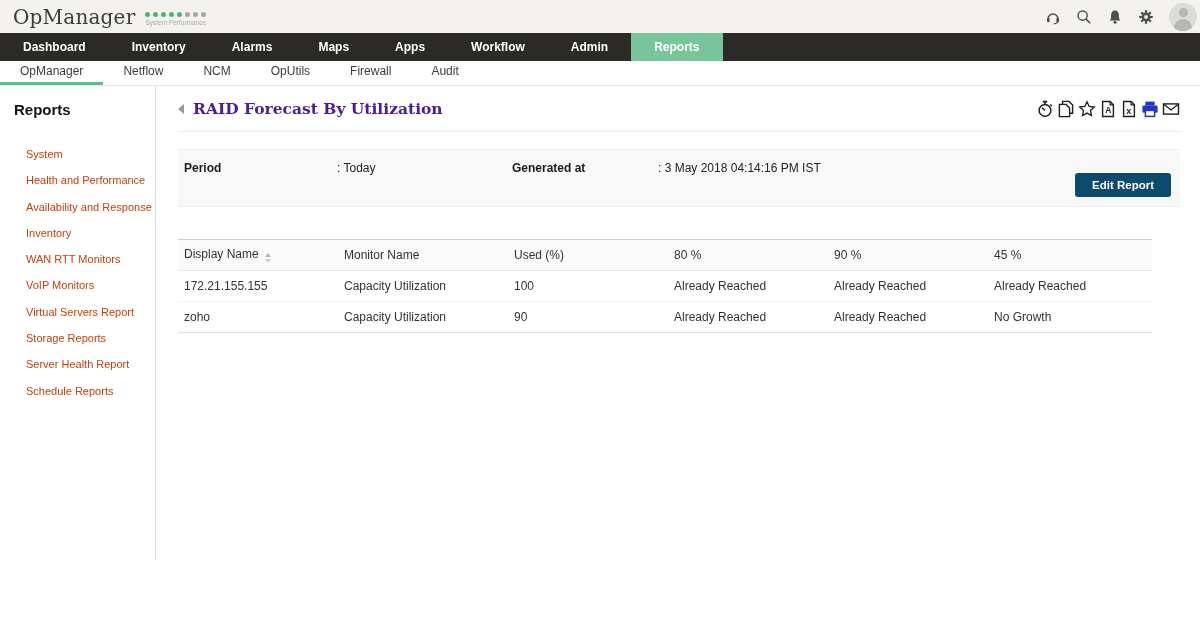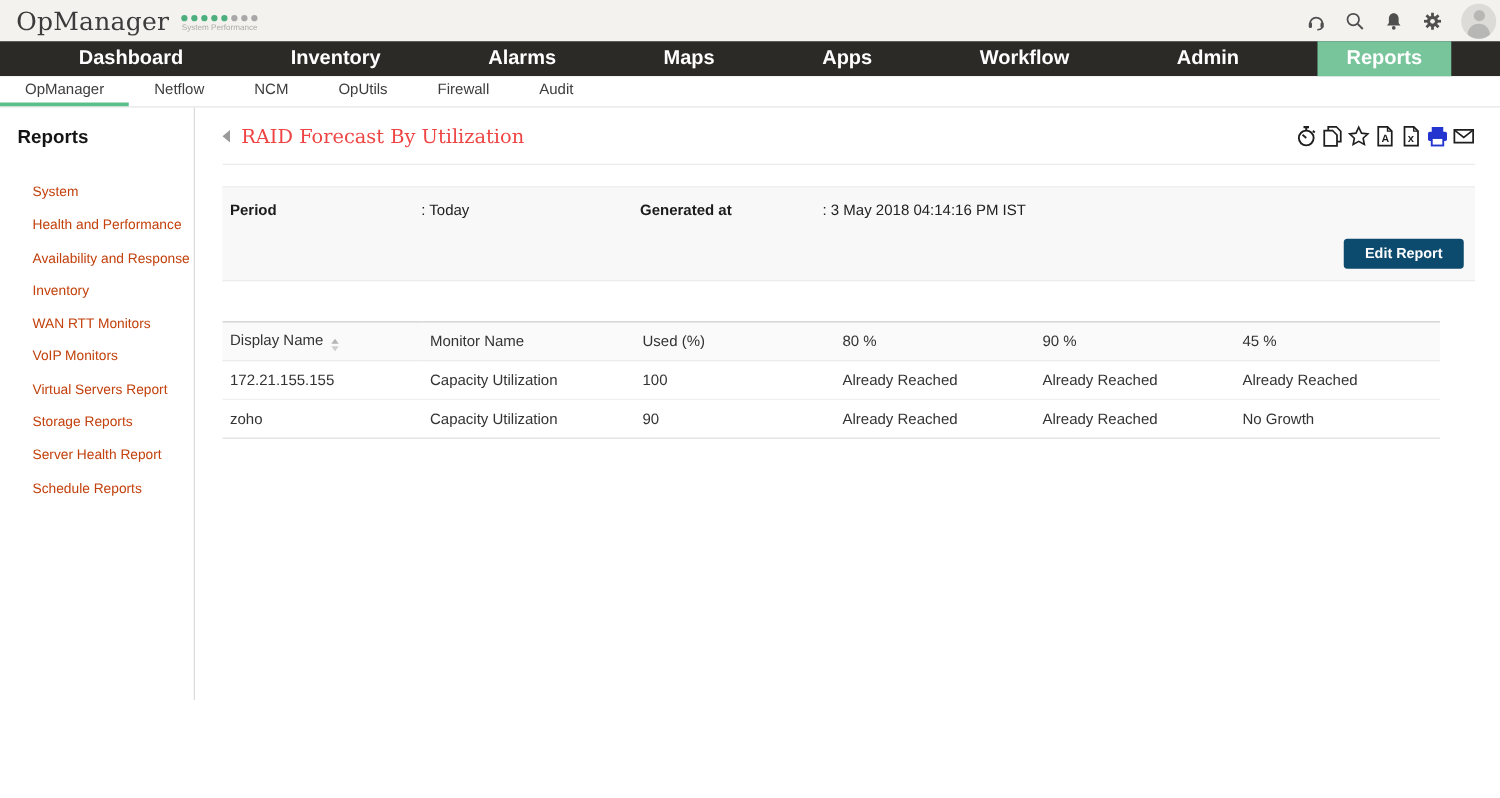--- a/index.html
+++ b/index.html
@@ -15,43 +15,43 @@
   .dot.off { background:#a8a8a8; }
   .tagline { font-size:6.5px; color:#aeaca9; margin-top:2px; }
   .header-right { margin-left:auto; display:flex; align-items:center; gap:15px; margin-right:3px; }
   .hicon { width:16px; height:16px; cursor:pointer; display:block; }
   .avatar { width:28px; height:28px; border-radius:50%; background:#dcdbd8; position:relative; overflow:hidden; cursor:pointer; }
   .avatar .head { position:absolute; top:5px; left:9.5px; width:9px; height:9px; border-radius:50%; background:#b7b7b5; }
   .avatar .torso { position:absolute; top:16px; left:5px; width:18px; height:14px; border-radius:9px 9px 0 0; background:#b7b7b5; }
 
   
   .primary-nav { height:28px; background:#2b2a27; display:flex; }
-  .pnav-item { color:#fff; font-size:16px; font-weight:bold; line-height:28px; padding:0 23px; cursor:pointer;margin-left:40px; }
+  .pnav-item { color:#fff; font-size:12px; font-weight:bold; line-height:28px; padding:0 23px; cursor:pointer; }
   .pnav-item.active { background:#79c59b; }
 
   
   .secondary-nav { height:25px; background:#fff; border-bottom:1px solid #e6e6e6; display:flex; }
   .snav-item { font-size:12px; color:#3d3d3d; line-height:21px; padding:0 20px; border-bottom:3px solid transparent; cursor:pointer; }
   .snav-item.active { border-bottom-color:#5abf8b; }
 
   
   .content { display:flex; height:552px; }
   .sidebar { width:156px; flex-shrink:0; border-right:1px solid #dcdcdc; height:474px; padding-top:15px; }
   .sidebar-title { font-size:15px; font-weight:bold; color:#141414; margin-left:14px; }
   .sidebar-list { margin-top:23px; }
   .sidebar-item { font-size:11px; color:#c2410c; padding:0 26px; height:26.3px; line-height:26.3px; cursor:pointer; white-space:nowrap; }
 
   .main { flex:1; padding:0 20px 0 22px; }
   .title-row { height:46px; display:flex; align-items:center; border-bottom:1px solid #ececec; }
   .back-icon { width:0; height:0; border-top:5px solid transparent; border-bottom:5px solid transparent; border-right:6px solid #9a9a9a; cursor:pointer; }
-  .report-title { font-family:"DejaVu Serif",serif; font-size:15.5px; font-weight:normal; color:#ef4444; margin-left:9px; }
+  .report-title { font-family:"DejaVu Serif",serif; font-size:15.5px; font-weight:bold; color:#4c1d95; margin-left:9px; }
   .title-actions { margin-left:auto; display:flex; align-items:center; gap:3px; }
   .aicon { width:18px; height:18px; cursor:pointer; display:block; }
 
-  .meta-panel { margin-top:17px; background:#f8f8f8; border-top:1px solid #ededed; border-bottom:1px solid #ededed; height:76px; position:relative; font-size:12px; color:#222; }
+  .meta-panel { margin-top:17px; background:#f8f8f8; border-top:1px solid #ededed; border-bottom:1px solid #ededed; height:58px; position:relative; font-size:12px; color:#222; }
   .m-abs { position:absolute; top:11px; white-space:nowrap; }
   .m-label { font-weight:bold; color:#1c1c1c; }
   .edit-btn { position:absolute; right:9px; bottom:9px; background:#0c4a6e; color:#fff; font-size:11.5px; font-weight:bold; font-family:"Liberation Sans",sans-serif; border:none; border-radius:3px; padding:6px 17px; cursor:pointer; }
 
   .report-table { margin-top:32px; width:calc(100% - 28px); border-collapse:collapse; font-size:12px; color:#333; table-layout:fixed; }
   .report-table th { font-weight:normal; text-align:left; background:#fafafa; border-top:1px solid #cccccc; border-bottom:1px solid #ebebeb; padding:7px 6px; cursor:pointer; white-space:nowrap; }
   .report-table td { padding:8px 6px; border-bottom:1px solid #f0f0f0; white-space:nowrap; }
   .report-table tr:last-child td { border-bottom:1px solid #e0e0e0; }
   .c1{width:160px}.c2{width:170px}.c3{width:160px}.c4{width:160px}.c5{width:160px}.c6{width:auto}
   .sort { display:inline-flex; flex-direction:column; margin-left:6px; vertical-align:1px; }

